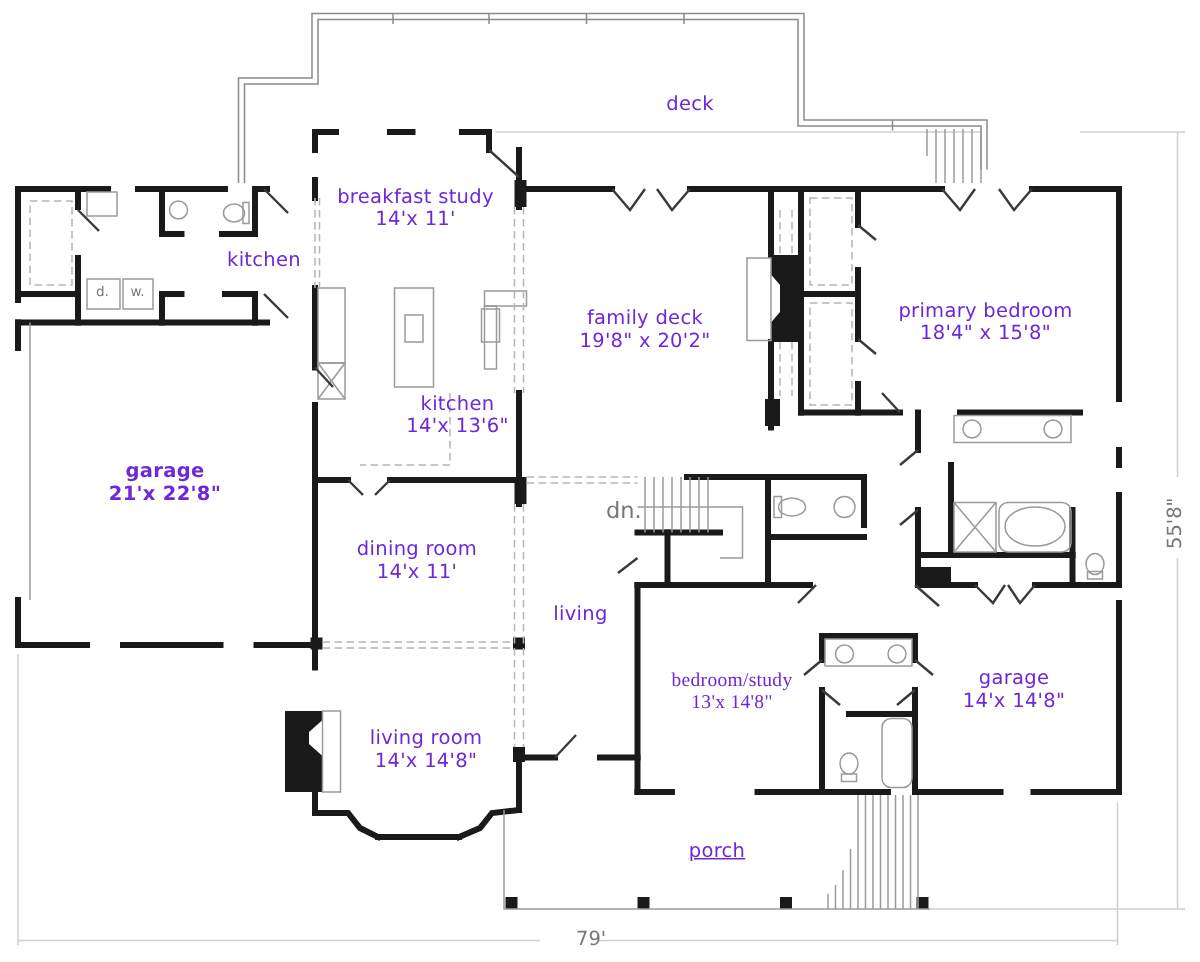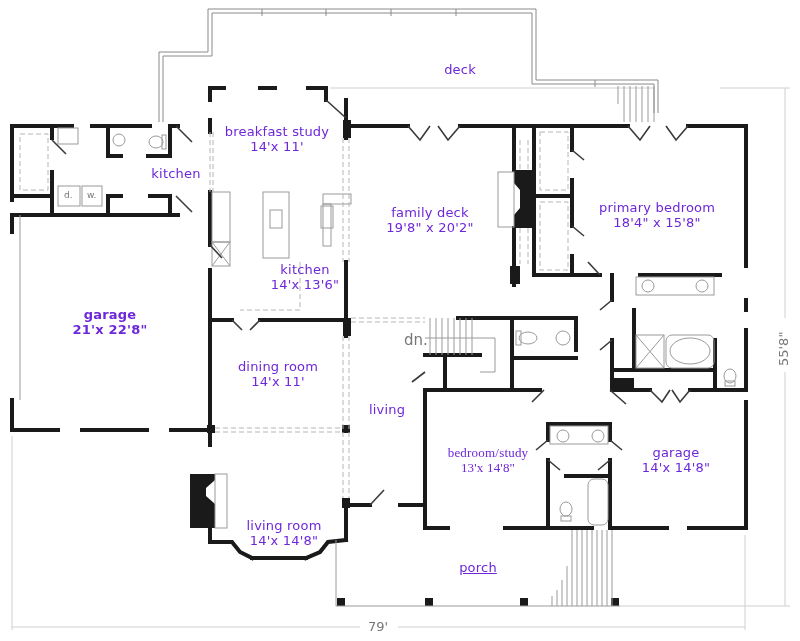--- a/index.html
+++ b/index.html
@@ -321,26 +321,26 @@
   <span>living</span>
 </div>
 <div class="lbl" style="left:488px; top:445px;font-family:Liberation Serif, serif;">
   <span>bedroom/study</span>
   <span class="dim">13'x 14'8"</span>
 </div>
 <div class="lbl" style="left:676px; top:445px;">
   <span>garage</span>
   <span class="dim">14'x 14'8"</span>
 </div>
-<div class="lbl" style="left:284px; top:485px;margin-top:33px;">
+<div class="lbl" style="left:284px; top:485px;">
   <span>living room</span>
   <span class="dim">14'x 14'8"</span>
 </div>
 <div class="lbl" style="left:478px; top:560px;text-decoration:underline;">
   <span>porch</span>
 </div>
 
 <div class="dimlbl" style="left:404px; top:331px; font-size:15px;">dn.</div>
 <div class="dimlbl" style="left:64px; top:190px; font-size:9px;">d.</div>
 <div class="dimlbl" style="left:87px; top:190px; font-size:9px;">w.</div>
 
-<div class="dimlbl" style="left:368px; top:619px;">79'</div>
+<div class="dimlbl" style="left:384px; top:619px;">79'</div>
 <div class="dimlbl vert" style="left:776px; top:366px;">55'8"</div>
 
 </body></html>

